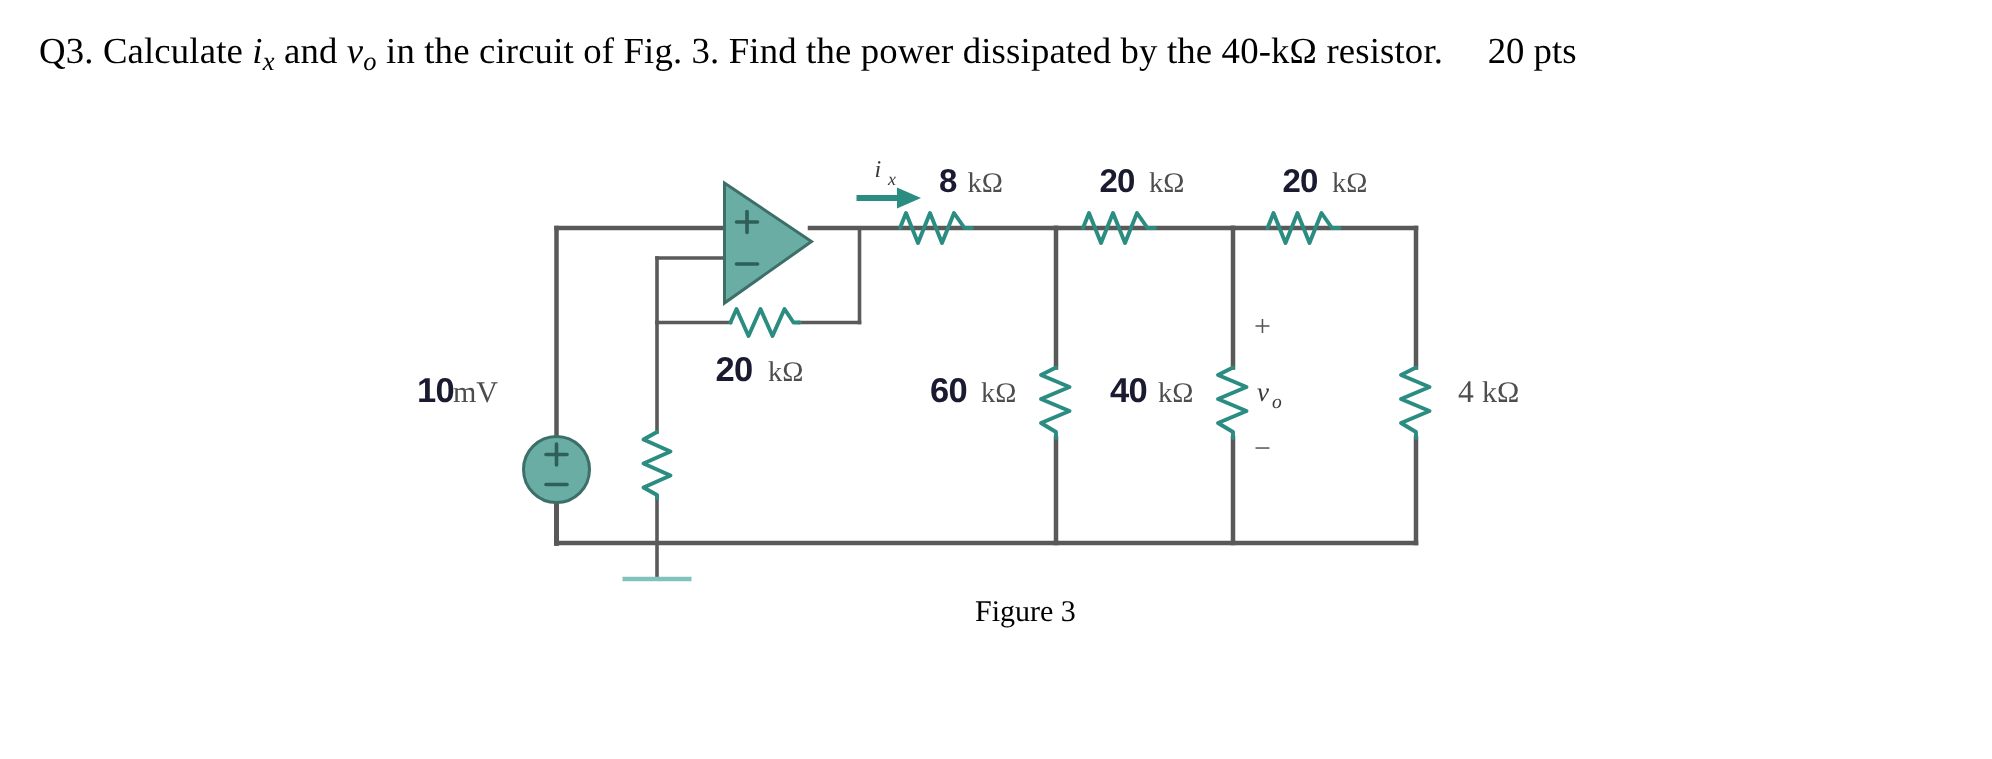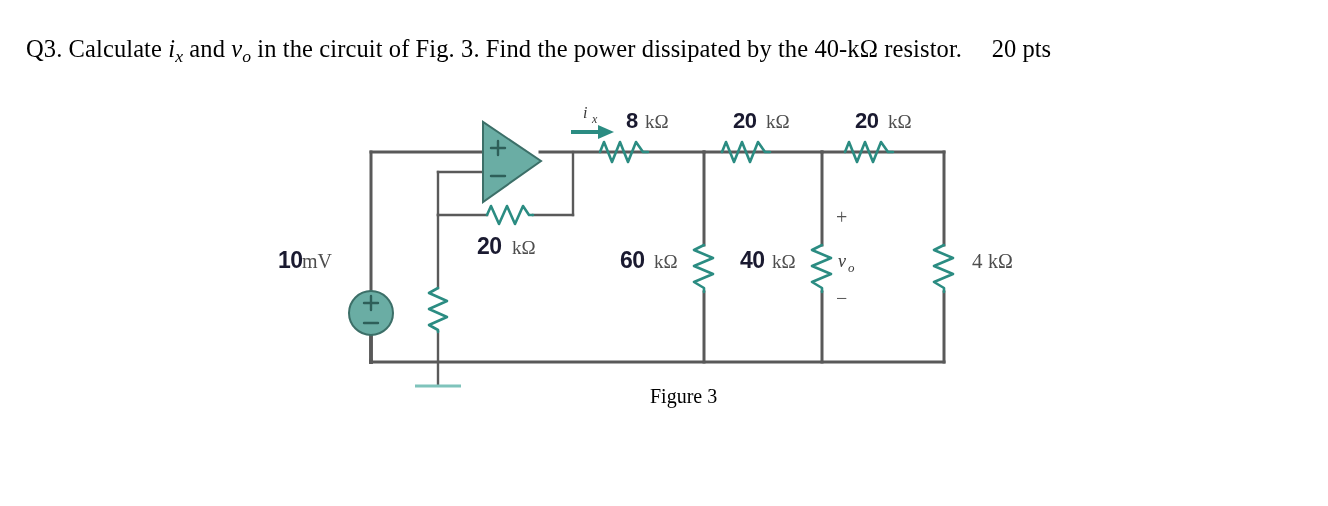--- a/index.html
+++ b/index.html
@@ -11,21 +11,21 @@
     width: 1328px;
     height: 506px;
     position: relative;
     overflow: hidden;
     font-family: "Liberation Serif", serif;
     color: #000000;
   }
   #question-bar {
     position: absolute;
     left: 0;
-    top: 32px;
+    top: 18px;
     width: 1089px;
     height: 40px;
   }
   #question-text {
     position: absolute;
     left: 26px;
     top: 0;
     font-size: 24.5px;
     line-height: 34px;
     white-space: nowrap;
@@ -56,21 +56,21 @@
     height: 446px;
   }
   #circuit-svg {
     position: absolute;
     left: 0;
     top: 0;
   }
   #figure-caption {
     position: absolute;
     left: 650px;
-    top: 325px;
+    top: 337px;
     font-size: 20px;
     white-space: nowrap;
   }
   .lbl-num {
     font-family: "Liberation Sans", sans-serif;
     font-weight: bold;
     fill: #1a1a30;
     letter-spacing: -0.5px;
   }
   .lbl-unit {

